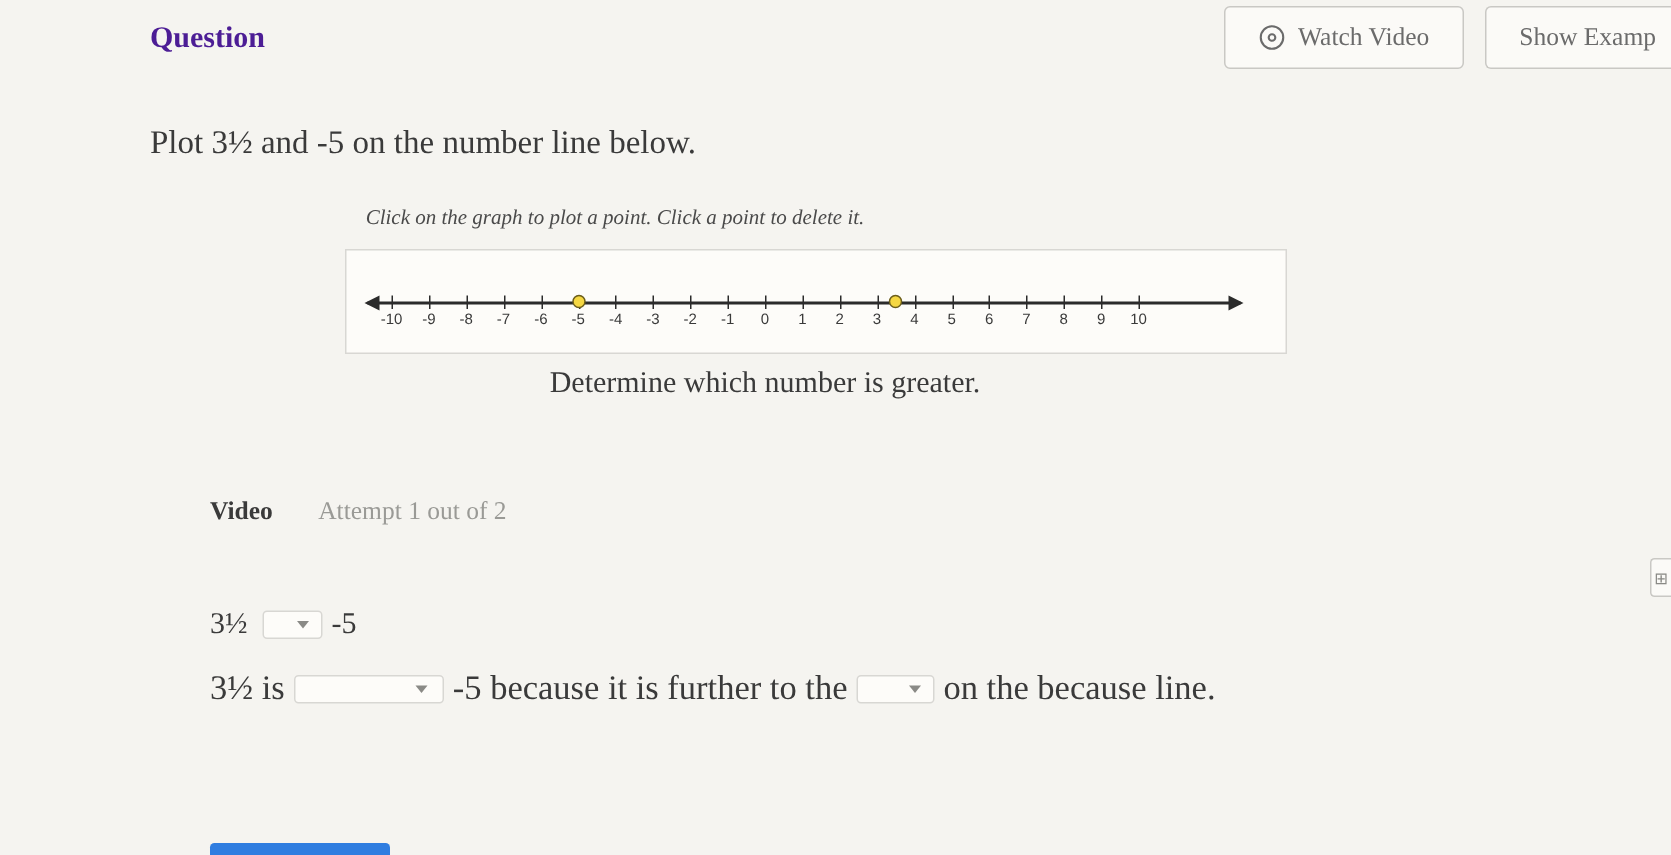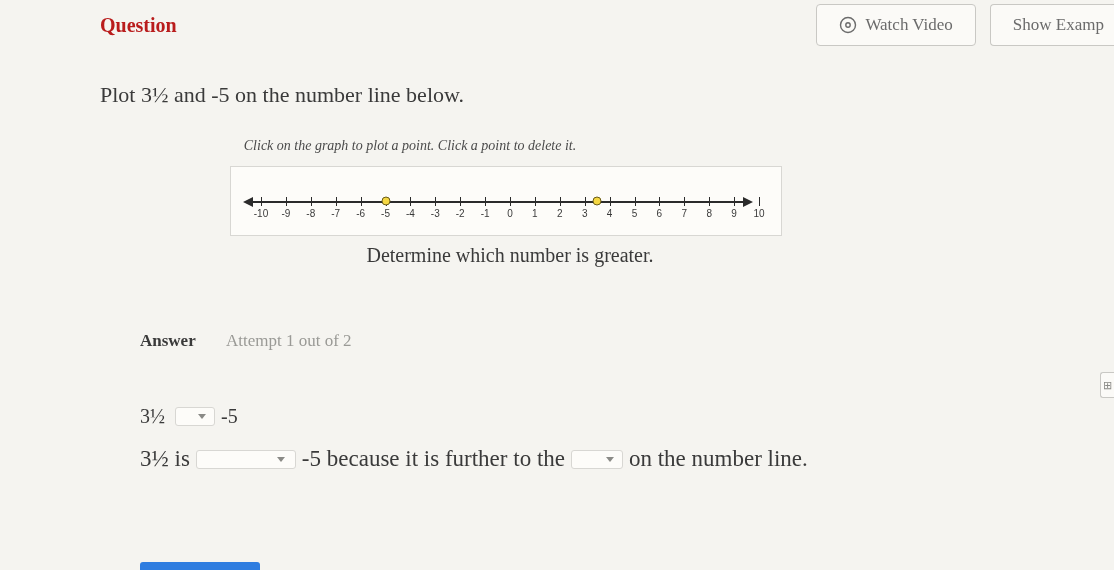--- a/index.html
+++ b/index.html
@@ -13,21 +13,21 @@
       position: relative;
     }
     .header-row {
       display: flex;
       align-items: center;
       justify-content: space-between;
       padding: 4px 0 0 100px;
     }
     .question-label {
       font-size: 20px;
-      color: #b91c1c;
+      color: #4c1d95;
       font-weight: 600;
     }
     .header-buttons {
       display: flex;
       gap: 14px;
       align-items: center;
     }
     .btn {
       border: 1px solid #c9c8c4;
       background: #fbfaf7;
@@ -51,21 +51,21 @@
       font-size: 14px;
       color: #4a4a4a;
       text-align: center;
       padding: 30px 0 12px 0;
       margin-left: 60px;
       width: 700px;
       font-style: italic;
     }
     .graph-wrap {
       margin-left: 230px;
-      width: 552px;
+      width: 628px;
       border: 1px solid #d8d7d3;
       background: #fdfcf9;
       padding: 26px 30px 8px 14px;
       position: relative;
     }
     .numberline {
       position: relative;
       height: 34px;
       width: 100%;
     }
@@ -253,38 +253,38 @@
       <div class="tick" style="left: 514px;"></div>
       <div class="tick-label" style="left: 514px;">10</div>
       <div class="plot-point" style="left: 140.5px;"></div>
       <div class="plot-point" style="left: 352.15px;"></div>
     </div>
 </div>
 
 <div class="determine">Determine which number is greater.</div>
 
 <div class="answer-row">
-  <span class="answer-label">Answer</span>
+  <span class="answer-label">Video</span>
   <span class="attempt">Attempt 1 out of 2</span>
 </div>
 
 <div class="fill-row1">
   <span class="val-label">3½</span>
   <span class="dropdown">
       <span class="chev"></span>
     </span>
   <span class="val-label">-5</span>
 </div>
 
 <div class="fill-row2">
   <span class="text-span">3½ is</span>
   <span class="dropdown wide">
       <span class="chev"></span>
     </span>
   <span class="text-span">-5 because it is further to the</span>
   <span class="dropdown" style="min-width:52px;">
       <span class="chev"></span>
     </span>
-  <span class="text-span">on the number line.</span>
+  <span class="text-span">on the because line.</span>
 </div>
 
 <div class="submit-bar"></div>
 <div class="side-icon">⊞</div>
 
 </body></html>

